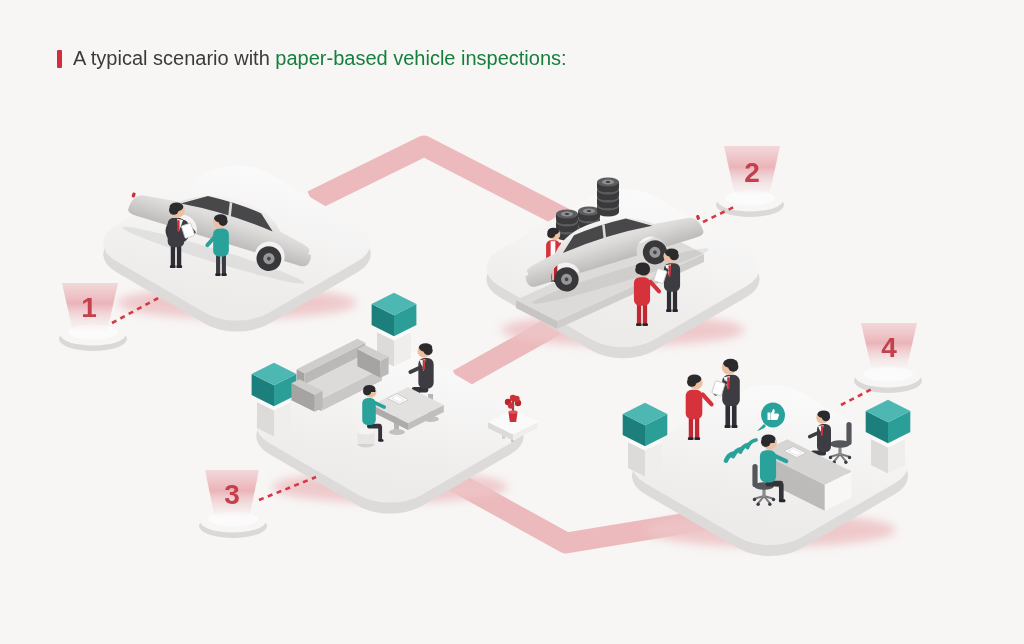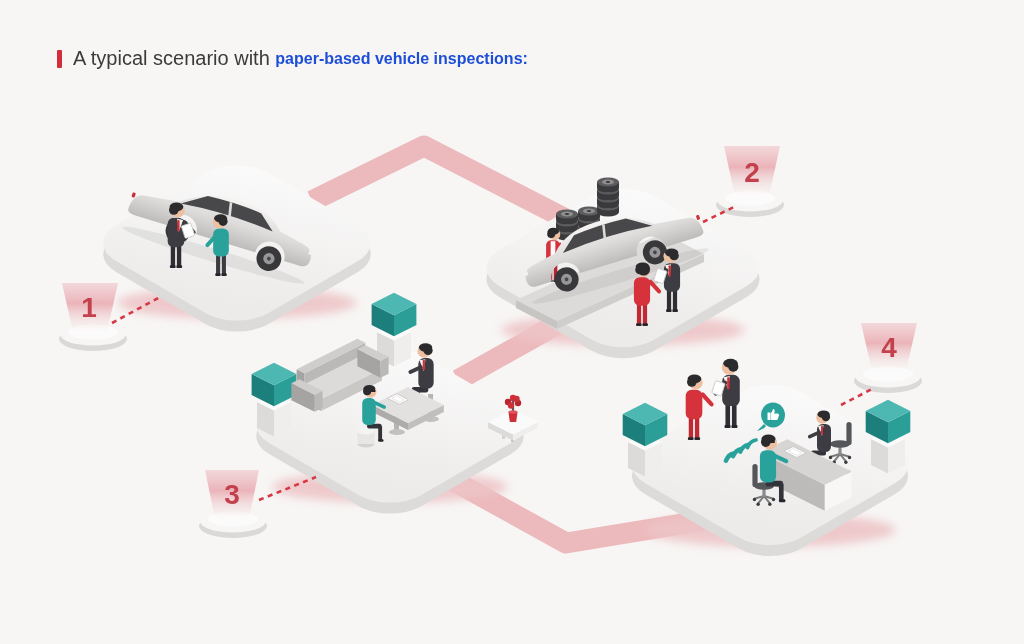--- a/index.html
+++ b/index.html
@@ -1,21 +1,21 @@
 <!DOCTYPE html>
 <html><head>
 <meta charset="utf-8">
 <style>
   html,body{margin:0;padding:0;}
   body{background:#f7f6f5;font-family:"Liberation Sans",sans-serif;}
   .stage{position:relative;width:1013px;height:644px;background:#f7f6f5;overflow:hidden;}
   .title{position:absolute;left:57px;top:47px;display:flex;align-items:center;z-index:5;}
   .title .bar{display:inline-block;width:5px;height:18px;background:#d42e3c;margin-right:11px;border-radius:1px;}
   .title .t-normal{font-size:20px;color:#3b3b3b;white-space:pre;}
-  .title .t-bold{font-size:16px;color:#1d4ed8;font-weight:bold;}
+  .title .t-bold{font-size:20px;color:#15803d;font-weight:normal;}
   svg{position:absolute;left:0;top:0;}
   .mnum{font-family:"Liberation Sans",sans-serif;font-size:28px;font-weight:bold;fill:#c2414d;text-anchor:middle;}
   .dash{stroke:#d63945;stroke-width:2.6;stroke-dasharray:5 4.5;fill:none;}
   .band{stroke:#ecb9bc;stroke-width:21;fill:none;stroke-linejoin:round;}
 </style>
 </head>
 <body>
 
 <div class="stage">
 

